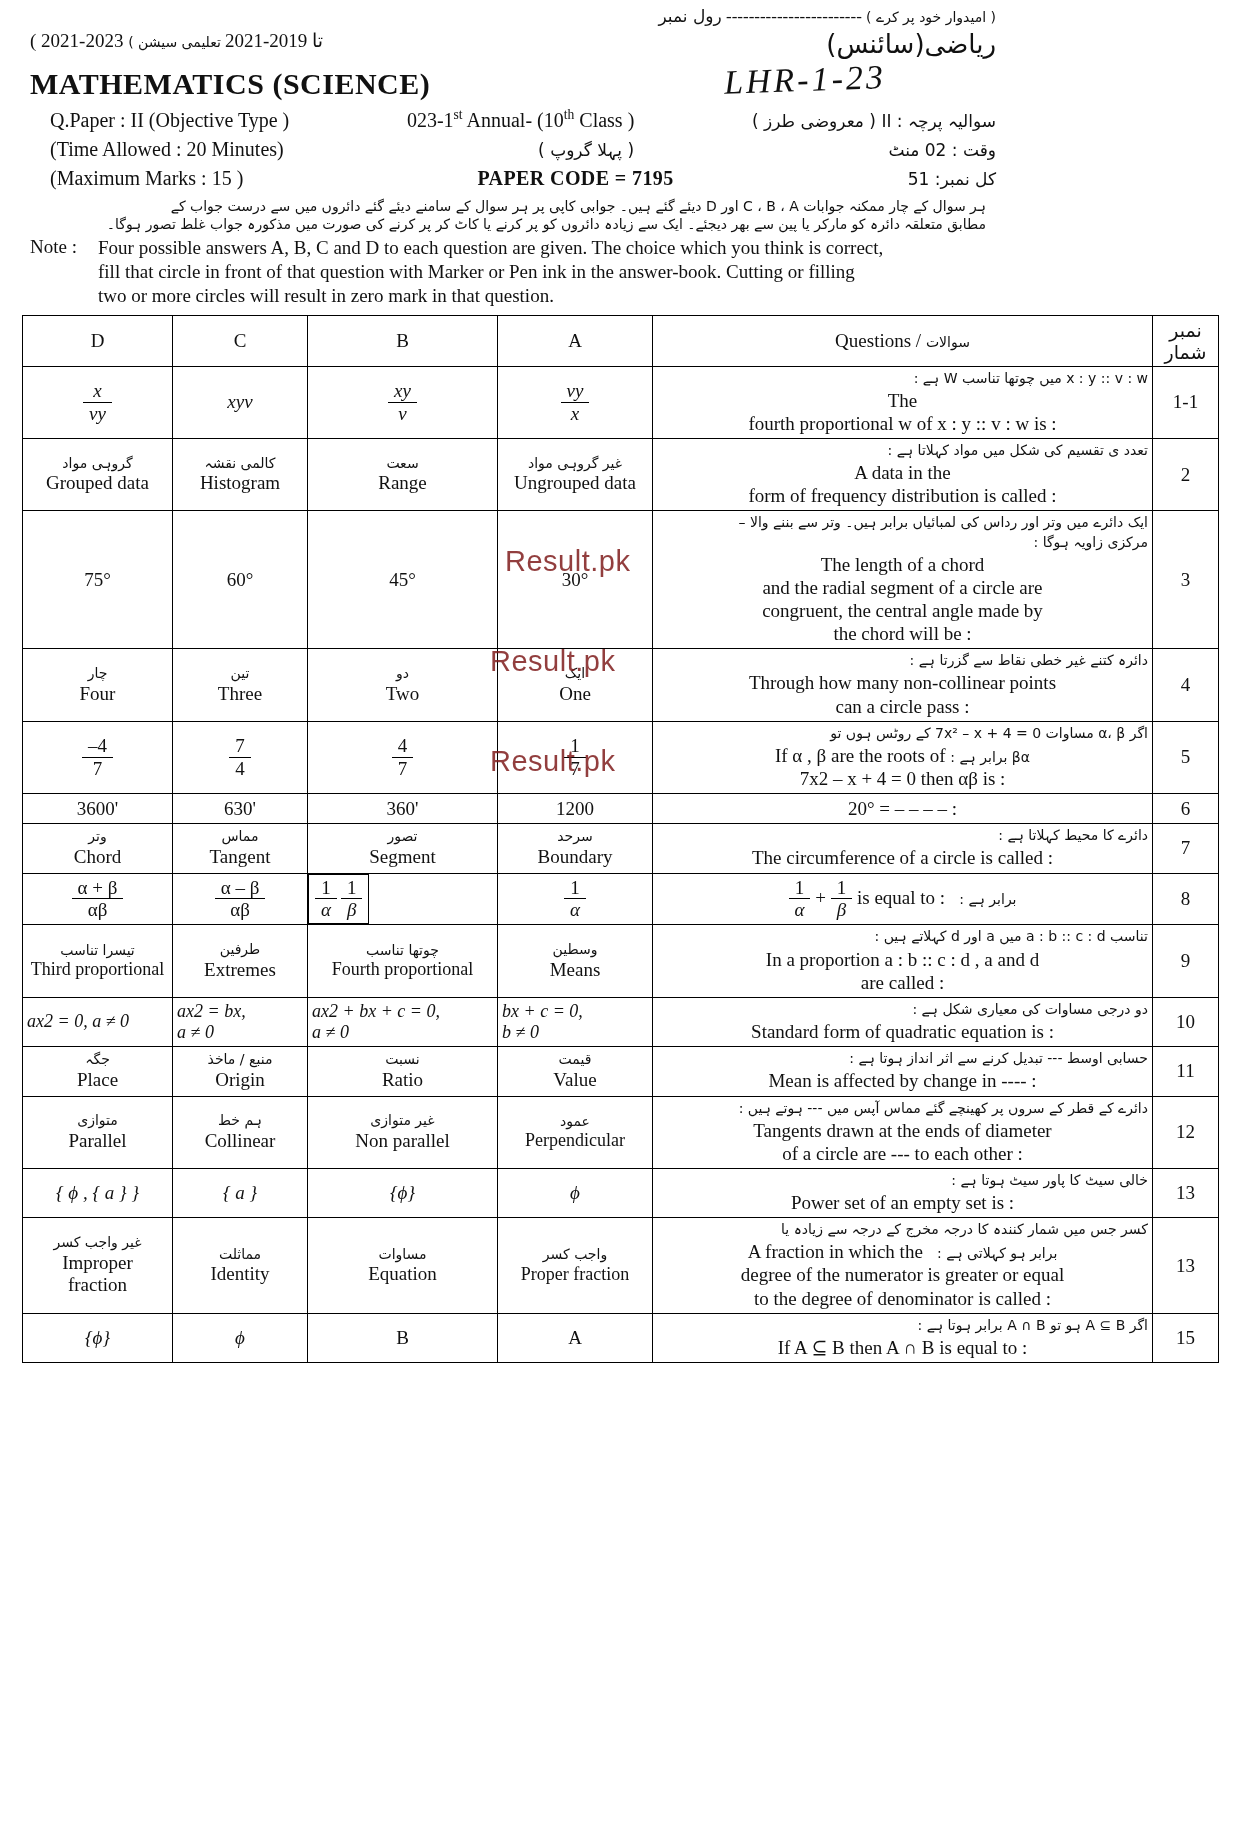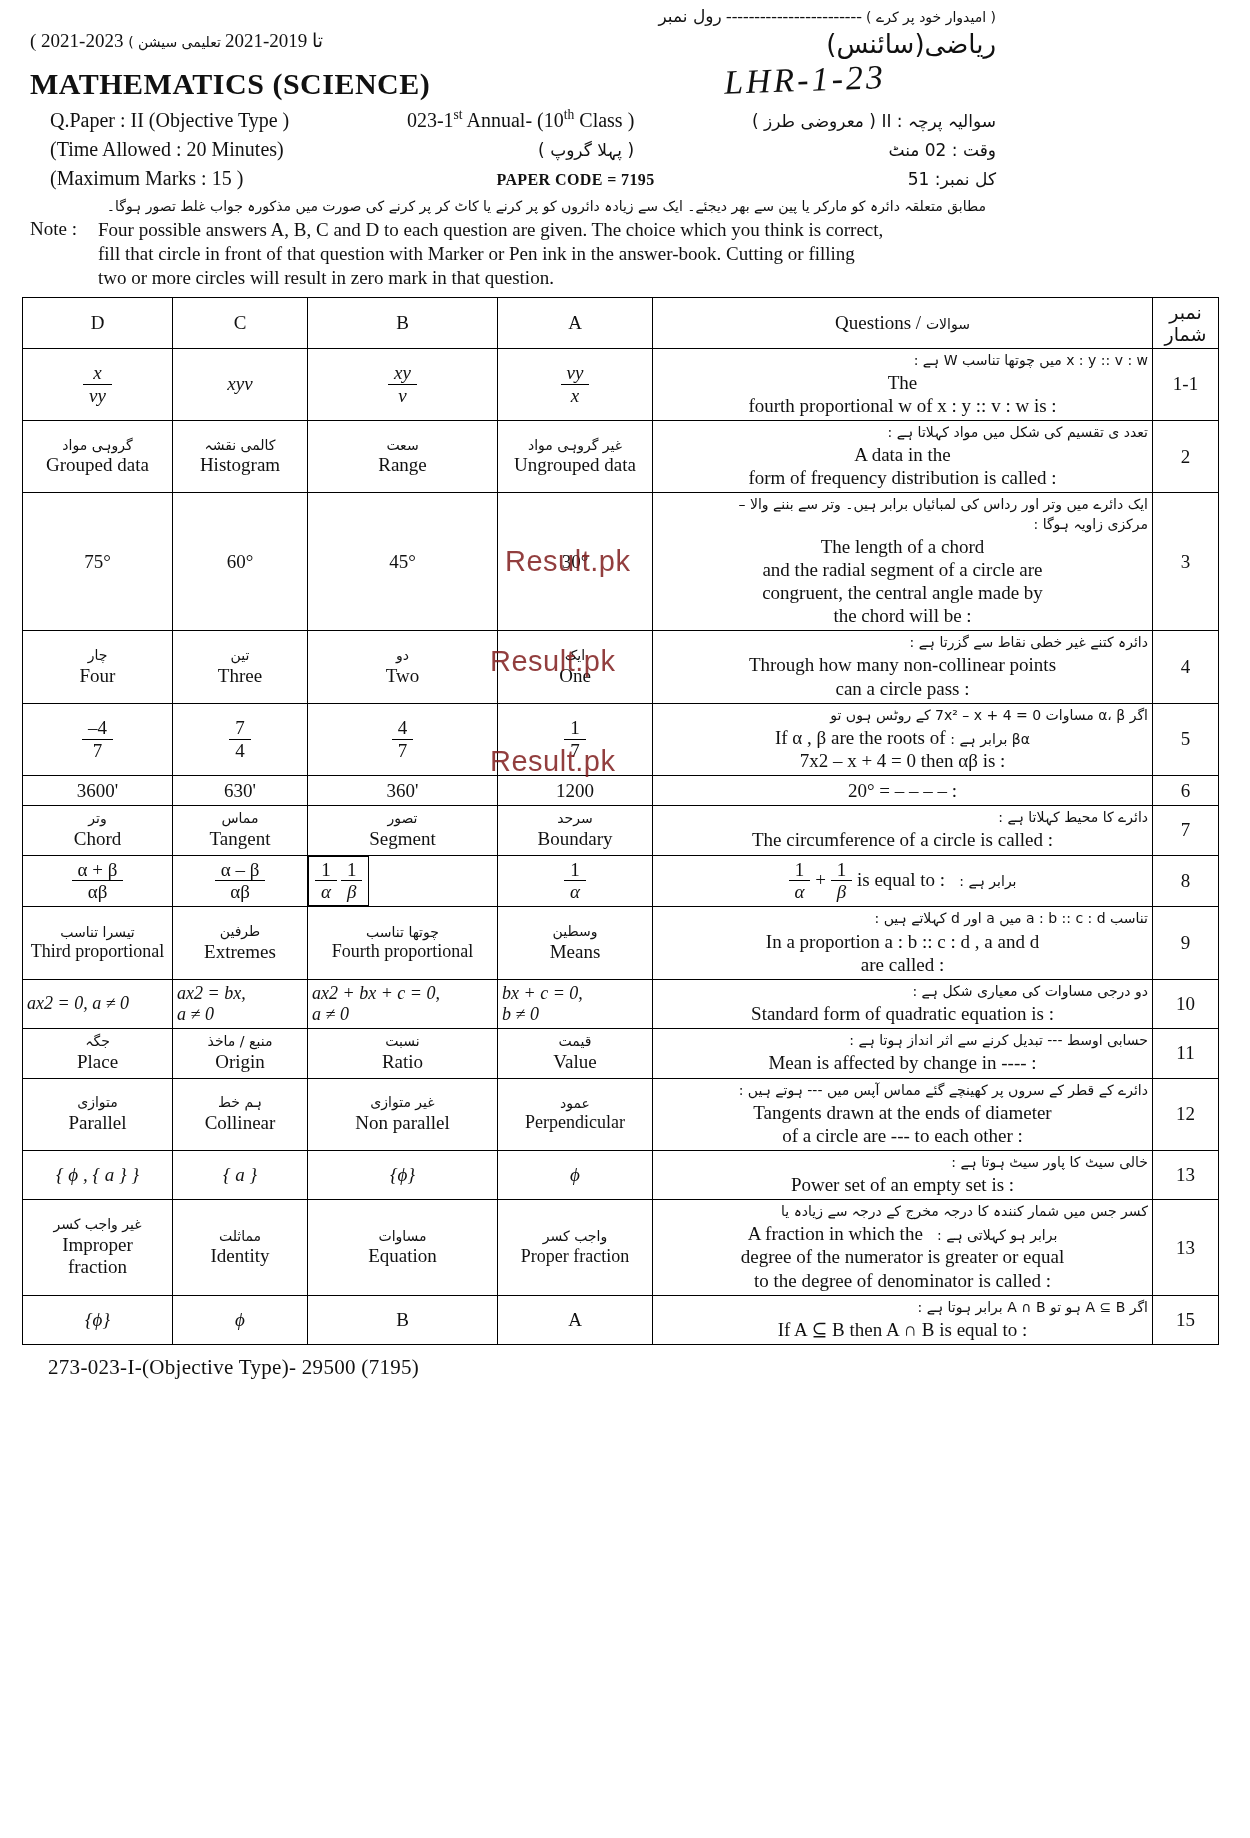--- a/index.html
+++ b/index.html
@@ -83,21 +83,21 @@
     align-items: baseline;
     margin-top: 6px;
     font-size: 20px;
   }
   .c-left { flex: 0 0 auto; padding-left: 20px; }
   .c-mid  { flex: 0 0 auto; }
   .c-right{ flex: 0 0 auto; text-align: right; }
   .sup { font-size: 0.68em; vertical-align: super; }
   .papercode {
     font-weight: bold;
-    font-size: 16px;
+    font-size: 20px;
     letter-spacing: 0.4px;
   }
   .note-urdu-block {
     margin-top: 8px;
     text-align: right;
     padding-right: 10px;
   }
   .note-urdu-block div { margin-bottom: 2px; }
   .note-en {
     margin-top: 4px;
@@ -259,20 +259,21 @@
       <div class="c-right urdu urdu-md">وقت :   20 منٹ</div>
     </div>
 
     <div class="row5">
       <div class="c-left">(Maximum Marks  :  15 )</div>
       <div class="c-mid papercode">PAPER CODE = 7195</div>
       <div class="c-right urdu urdu-md">کل نمبر:   15</div>
     </div>
 
     <div class="note-urdu-block">
+      <div class="urdu urdu-sm">ہر سوال کے چار ممکنہ جوابات A ، B ، C اور D دیئے گئے ہیں۔ جوابی کاپی پر ہر سوال کے سامنے دیئے گئے دائروں میں سے درست جواب کے</div>
       <div class="urdu urdu-sm">مطابق متعلقہ دائرہ کو مارکر یا پین سے بھر دیجئے۔ ایک سے زیادہ دائروں کو پر کرنے یا کاٹ کر پر کرنے کی صورت میں مذکورہ جواب غلط تصور ہوگا۔</div>
     </div>
 
     <div class="note-en">
       <div class="lbl">Note :</div>
       <div class="body">
         <div>Four possible answers A, B, C and D to each question are given.  The choice which you think is correct,</div>
         <div>fill  that  circle  in front of that question with Marker  or  Pen ink in the answer-book.   Cutting or filling</div>
         <div>two or more circles will result in  zero mark in that question.</div>
       </div>
@@ -614,15 +615,14 @@
         <td class="qcell">
           <span class="u-line-q">اگر A ⊆ B ہو تو A ∩ B برابر ہوتا ہے :</span>
           <span class="en-line">If A ⊆ B  then  A ∩ B is equal to :</span>
         </td>
         <td class="ncell">15</td>
       </tr>
 
     </tbody>
   </table>
 
-  <div class="footer">273-023-I-(Objective Type)- 29500   (7195)</div>
 
 </div>
 
 </body></html>

